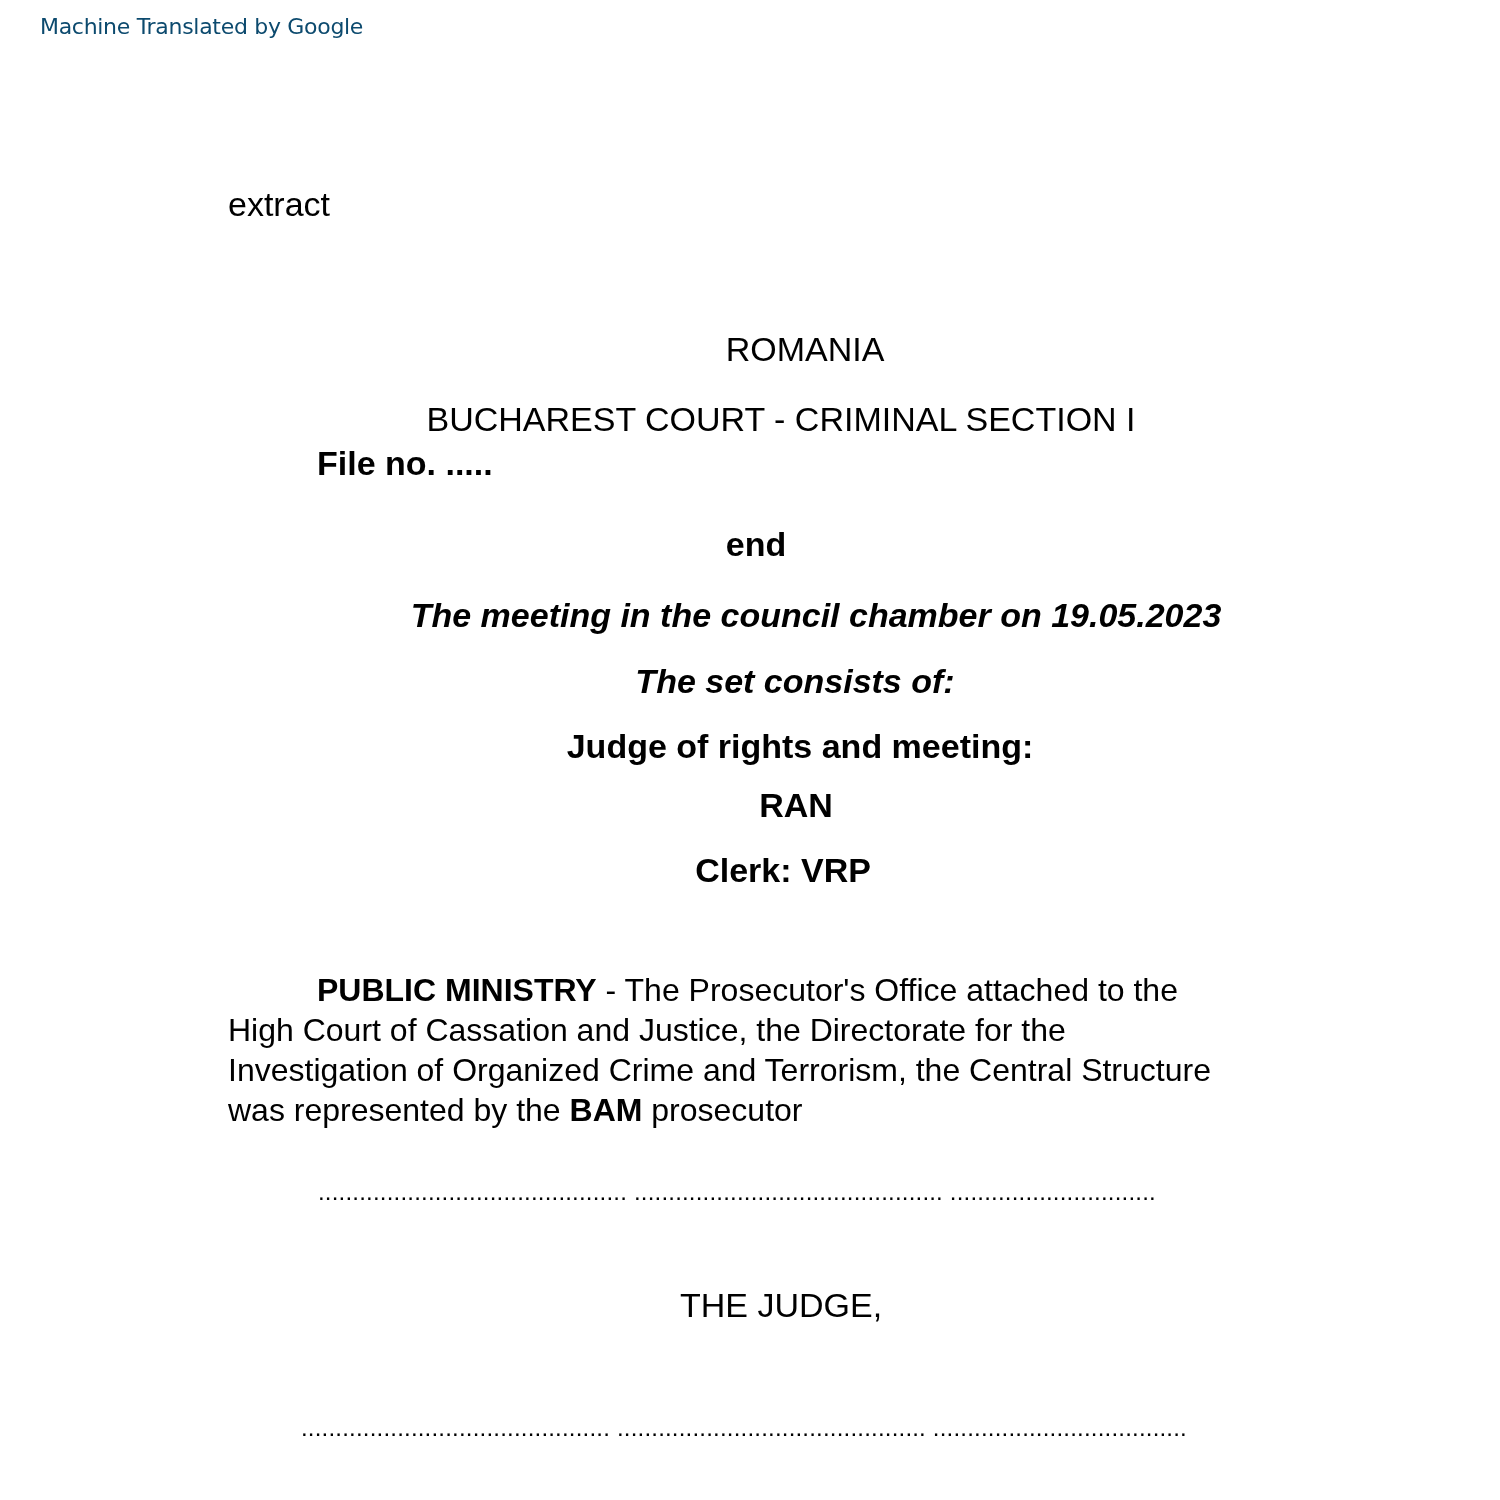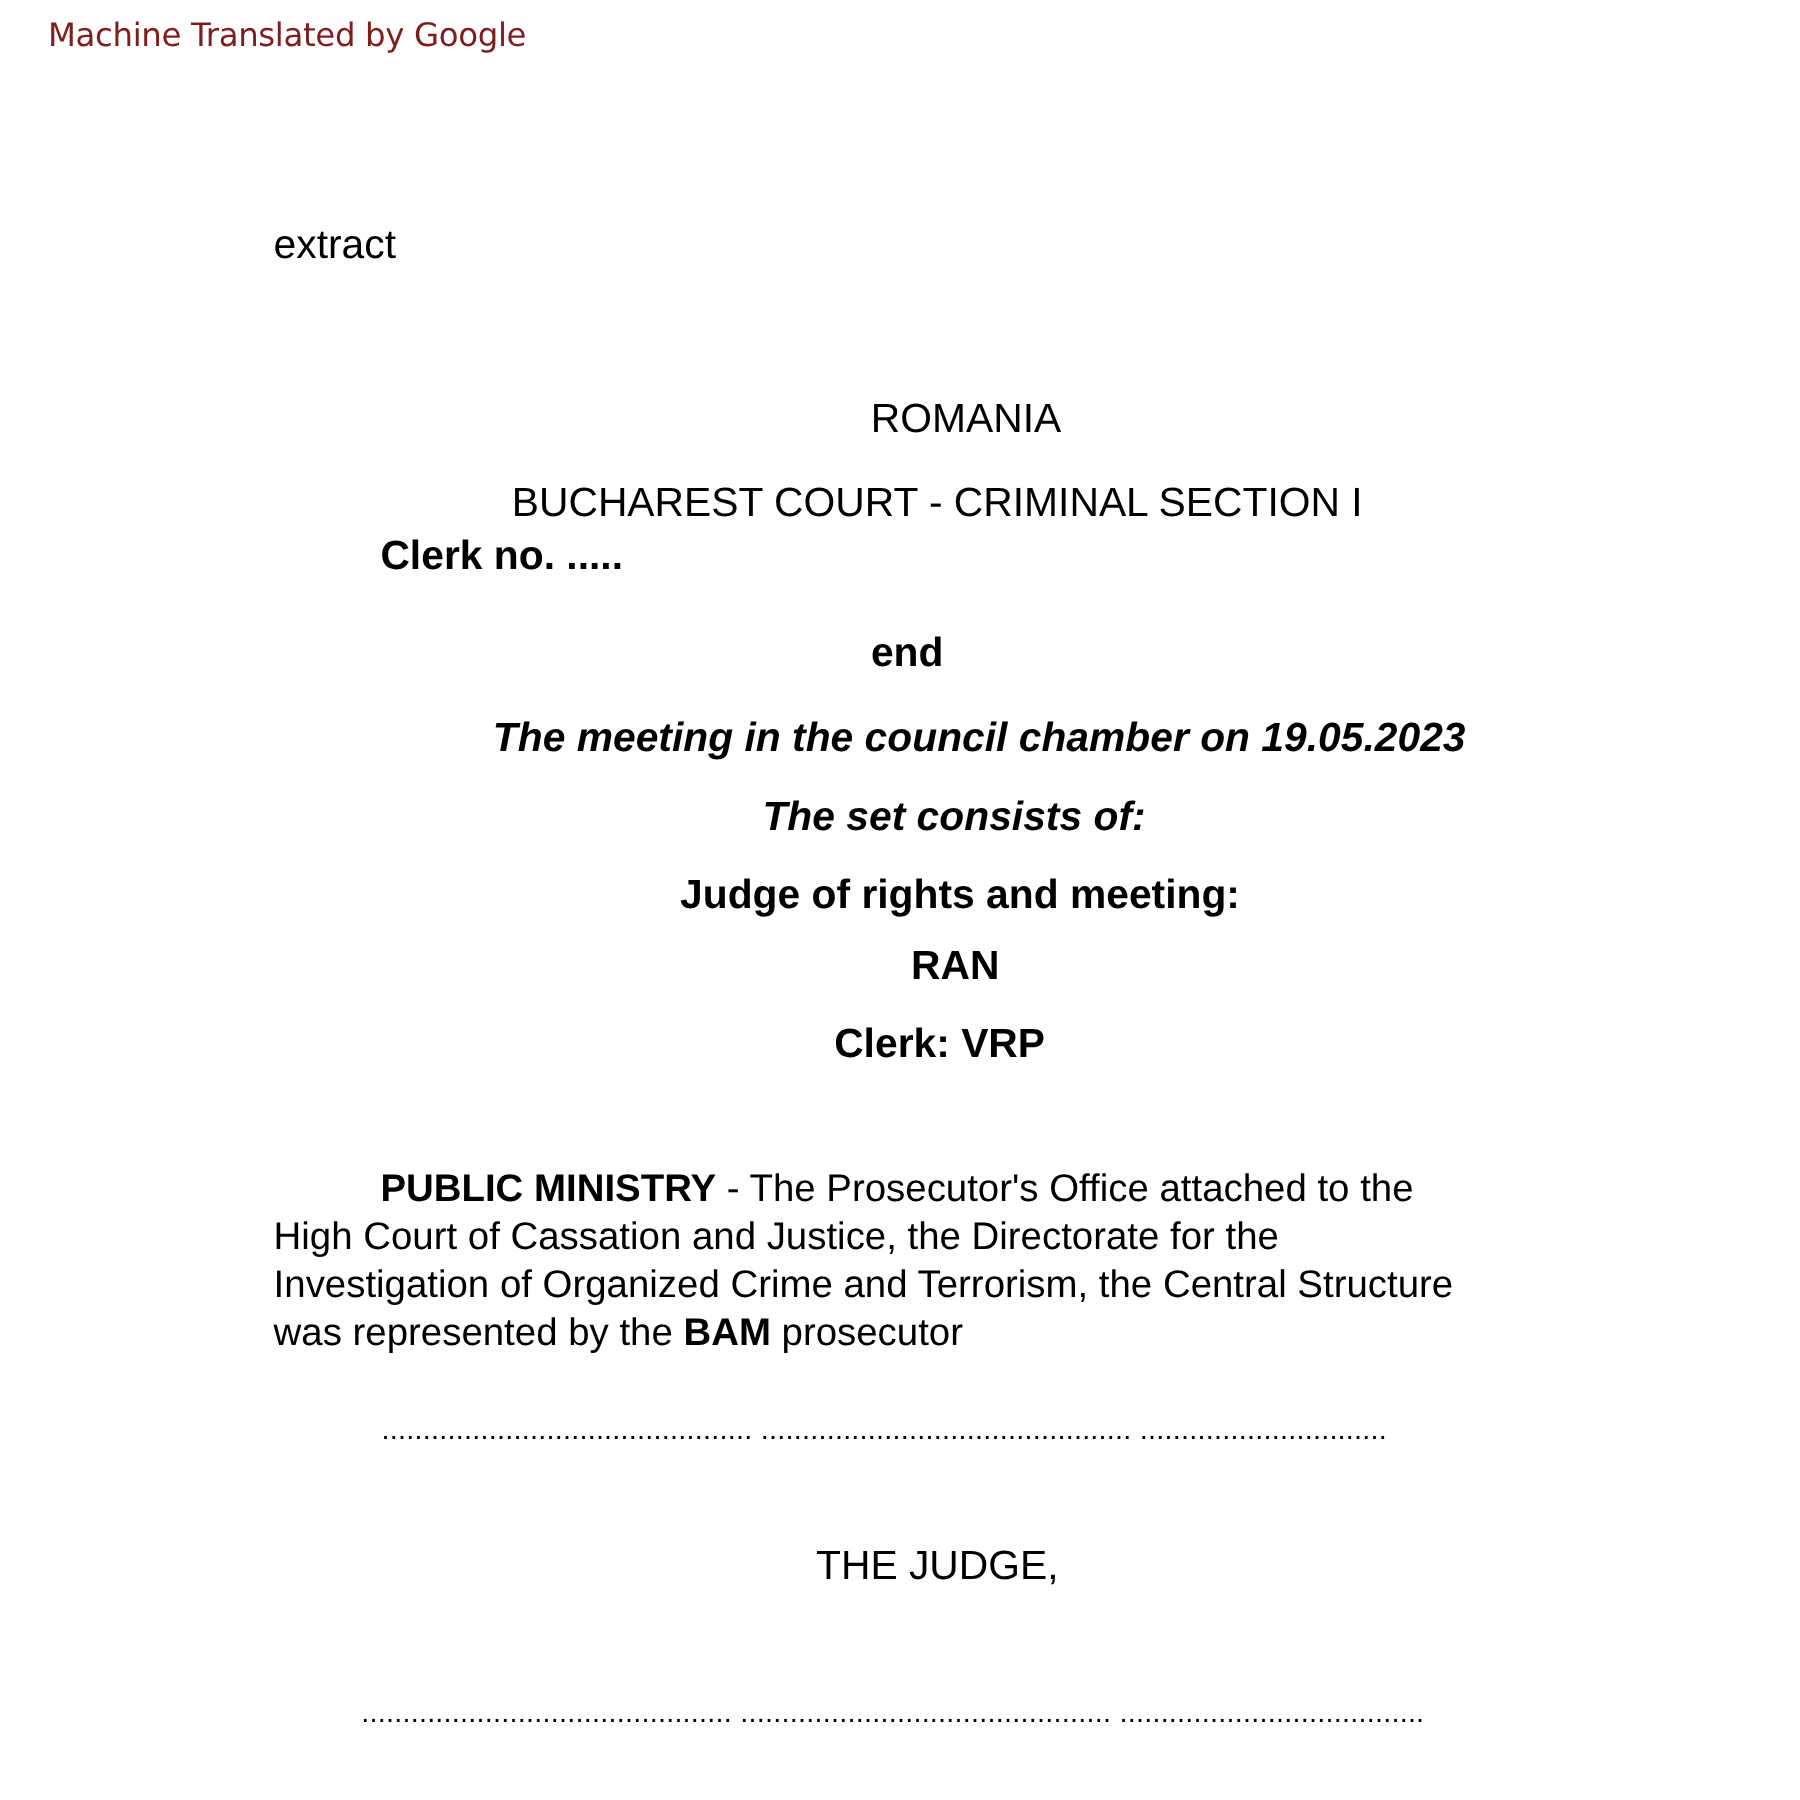--- a/index.html
+++ b/index.html
@@ -12,22 +12,22 @@
       height: 1500px;
       position: relative;
       overflow: hidden;
       color: #000000;
       font-family: "Liberation Sans", sans-serif;
     }
     .abs { position: absolute; white-space: nowrap; }
     .banner {
       left: 40px; top: 14px;
       font-family: "DejaVu Sans", sans-serif;
-      font-size: 27px;
-      color: #7f1d1d;
+      font-size: 22px;
+      color: #0c4a6e;
       letter-spacing: -0.3px;
     }
     .txt { font-size: 34px; line-height: 1; }
     .bold { font-weight: bold; }
     .italic { font-style: italic; }
     .center { transform: translateX(-50%); margin-top: 16px; }
     .para {
       position: absolute;
       left: 228px;
       top: 970px;
@@ -46,21 +46,21 @@
 <body>
 
 <div class="abs banner">Machine Translated by Google</div>
 
 <div class="abs txt" style="left:228px; top:187px;">extract</div>
 
 <div class="abs txt center" style="left:805px; top:316px;">ROMANIA</div>
 
 <div class="abs txt center" style="left:781px; top:386px;">BUCHAREST COURT - CRIMINAL SECTION I</div>
 
-<div class="abs txt bold" style="left:317px; top:446px;">Clerk no. .....</div>
+<div class="abs txt bold" style="left:317px; top:446px;">File no. .....</div>
 
 <div class="abs txt bold center" style="left:756px; top:511px;text-align:right;">end</div>
 
 <div class="abs txt bold italic center" style="left:816px; top:582px;">The meeting in the council chamber on 19.05.2023</div>
 
 <div class="abs txt bold italic center" style="left:795px; top:648px;">The set consists of:</div>
 
 <div class="abs txt bold center" style="left:800px; top:713px;">Judge of rights and meeting:</div>
 
 <div class="abs txt bold center" style="left:796px; top:772px;">RAN</div>

